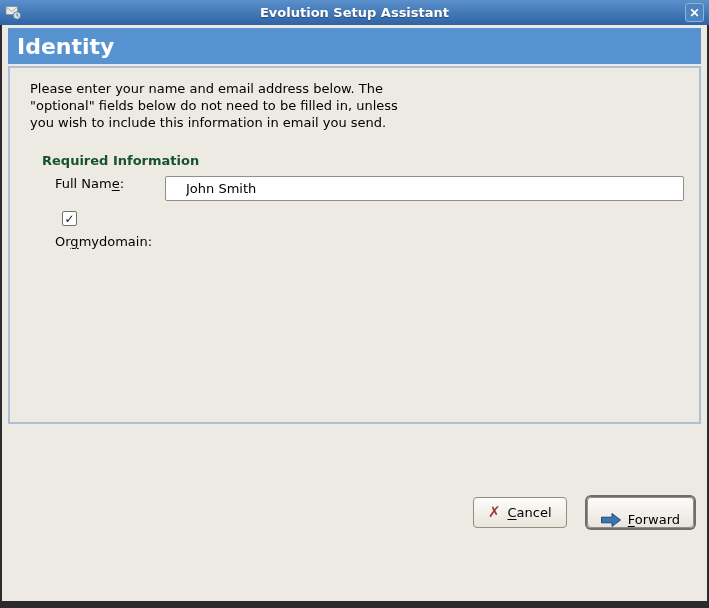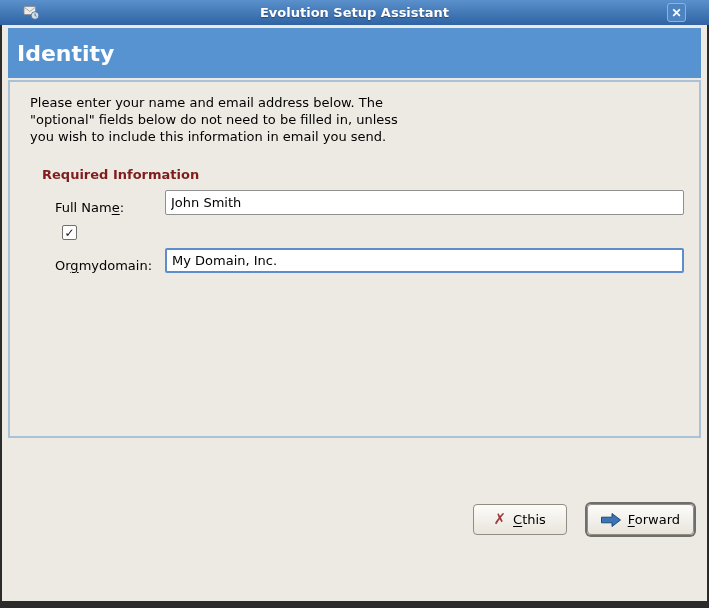--- a/index.html
+++ b/index.html
@@ -12,21 +12,21 @@
   .window {
     width:709px; height:608px;
     display:flex; flex-direction:column;
     background:var(--window-bg,#edeae3);
   }
   
   .titlebar {
     height:25px; flex:none;
     background:linear-gradient(var(--titlebar-top,#5a90cb), var(--titlebar-bottom,#2f63a4));
     display:flex; align-items:center;
-    padding:0 23px; position:relative;
+    padding:0 5px; position:relative;
   }
   .app-icon { width:17px; height:17px; display:inline-flex; z-index:2; }
   .win-title {
     position:absolute; left:0; right:0; text-align:center;
     color:#fff; font-weight:bold; font-size:13px;
     text-shadow:0 1px 1px rgba(0,0,0,.35);
   }
   .close-btn {
     margin-left:auto; z-index:2;
     width:19px; height:19px; padding:0;
@@ -36,47 +36,47 @@
   }
   
   .mid {
     flex:1; display:flex; flex-direction:column;
     border-left:2px solid var(--frame-dark,#2b2b2b);
     border-right:2px solid var(--frame-dark,#2b2b2b);
     background:var(--window-bg,#edeae3);
     padding:3px 6px 0 6px;
   }
   .page-header {
-    height:50px; flex:none;
+    height:36px; flex:none;
     background:var(--header-blue,#5793d1);
     color:#fff; font-size:22px; font-weight:bold;
     display:flex; align-items:center; padding-left:9px;
   }
   .panel {
     margin-top:2px; flex:none; height:358px;
     border:2px solid var(--panel-border,#a9c2d8);
     background:var(--window-bg,#edeae3);
     padding:10px 12px 0 12px;
   }
   .intro {
     margin:2px 0 0 8px;
     font-size:13px; line-height:17px; color:#000;
     white-space:pre-line;
   }
   .section-heading {
-    font-weight:bold; font-size:13px; color:#7f1d1d;
+    font-weight:bold; font-size:13px; color:#14532d;
     margin:22px 0 0 20px;
   }
-  .row { display:flex; align-items:flex-end; margin:8px 0 0 33px; }
+  .row { display:flex; align-items:flex-start; margin:8px 0 0 33px; }
   .row label { width:110px; flex:none; font-size:13px; color:#000; }
   .row input {
     flex:none; width:519px; height:25px;
     border:1px solid #8f8f8f; border-radius:2px;
     background:#fff; font-size:13px; font-family:inherit; color:#000;
-    padding:0 5px;
+    padding:0 20px;
   }
   .row input.focused {
     border:2px solid var(--focus-blue,#5e8ec9);
   }
   .checkbox-row {
     display:flex; align-items:center; gap:8px;
     margin:10px 0 0 40px; font-size:13px; color:#000;
   }
   .checkbox {
     width:15px; height:15px; flex:none;
@@ -92,21 +92,21 @@
   }
   .btn {
     height:31px; display:inline-flex; align-items:center; justify-content:center;
     gap:7px; padding:0 13px;
     background:linear-gradient(#fdfcfa,#e9e5dc);
     border:1px solid var(--button-border,#918d82); border-radius:4px;
     font-size:13px; font-family:inherit; color:#000; cursor:default;
   }
   .btn.cancel { min-width:94px; }
   .btn.back { min-width:81px; }
-  .btn.forward { min-width:94px; box-shadow:0 0 0 2px #6e6e6e; }
+  .btn.forward { min-width:94px; box-shadow:0 0 0 2px #6e6e6e;align-items:flex-end; }
   .x-icon {
     color:var(--cancel-red,#9c3a38); font-weight:bold; font-size:15px; line-height:1;
   }
   .arrow-icon { display:inline-flex; }
   
   .bottom-strip { height:7px; flex:none; background:var(--frame-dark,#2b2b2b); }
 </style>
 </head>
 <body>
 
@@ -150,30 +150,29 @@
 
       <div class="checkbox-row">
         <span class="checkbox">
             <span>✓</span>
           </span>
       </div>
 
 
       <div class="row">
         <label><span>Or</span><span class="mn">g</span><span>mydomain:</span></label>
-        <input type="text" class="focused" value="My Domain, Inc." style="">
       </div>
 
     </div>
 
     <div class="button-bar">
 
       <button class="btn cancel">
         <span class="x-icon">✗</span>
-        <span><span class="mn">C</span><span>this</span></span>
+        <span><span class="mn">C</span><span>ancel</span></span>
       </button>
 
 
       <button class="btn forward">
         <span class="arrow-icon">
           <svg width="20" height="14" viewBox="0 0 20 14">
             <path d="M11 0.5 L11 4.2 L0.5 4.2 L0.5 9.8 L11 9.8 L11 13.5 L19.5 7 Z" fill="#3c74b4" stroke="#1e4a7e" stroke-width="1"></path>
           </svg>
         </span>
         <span><span class="mn">F</span><span>orward</span></span>

